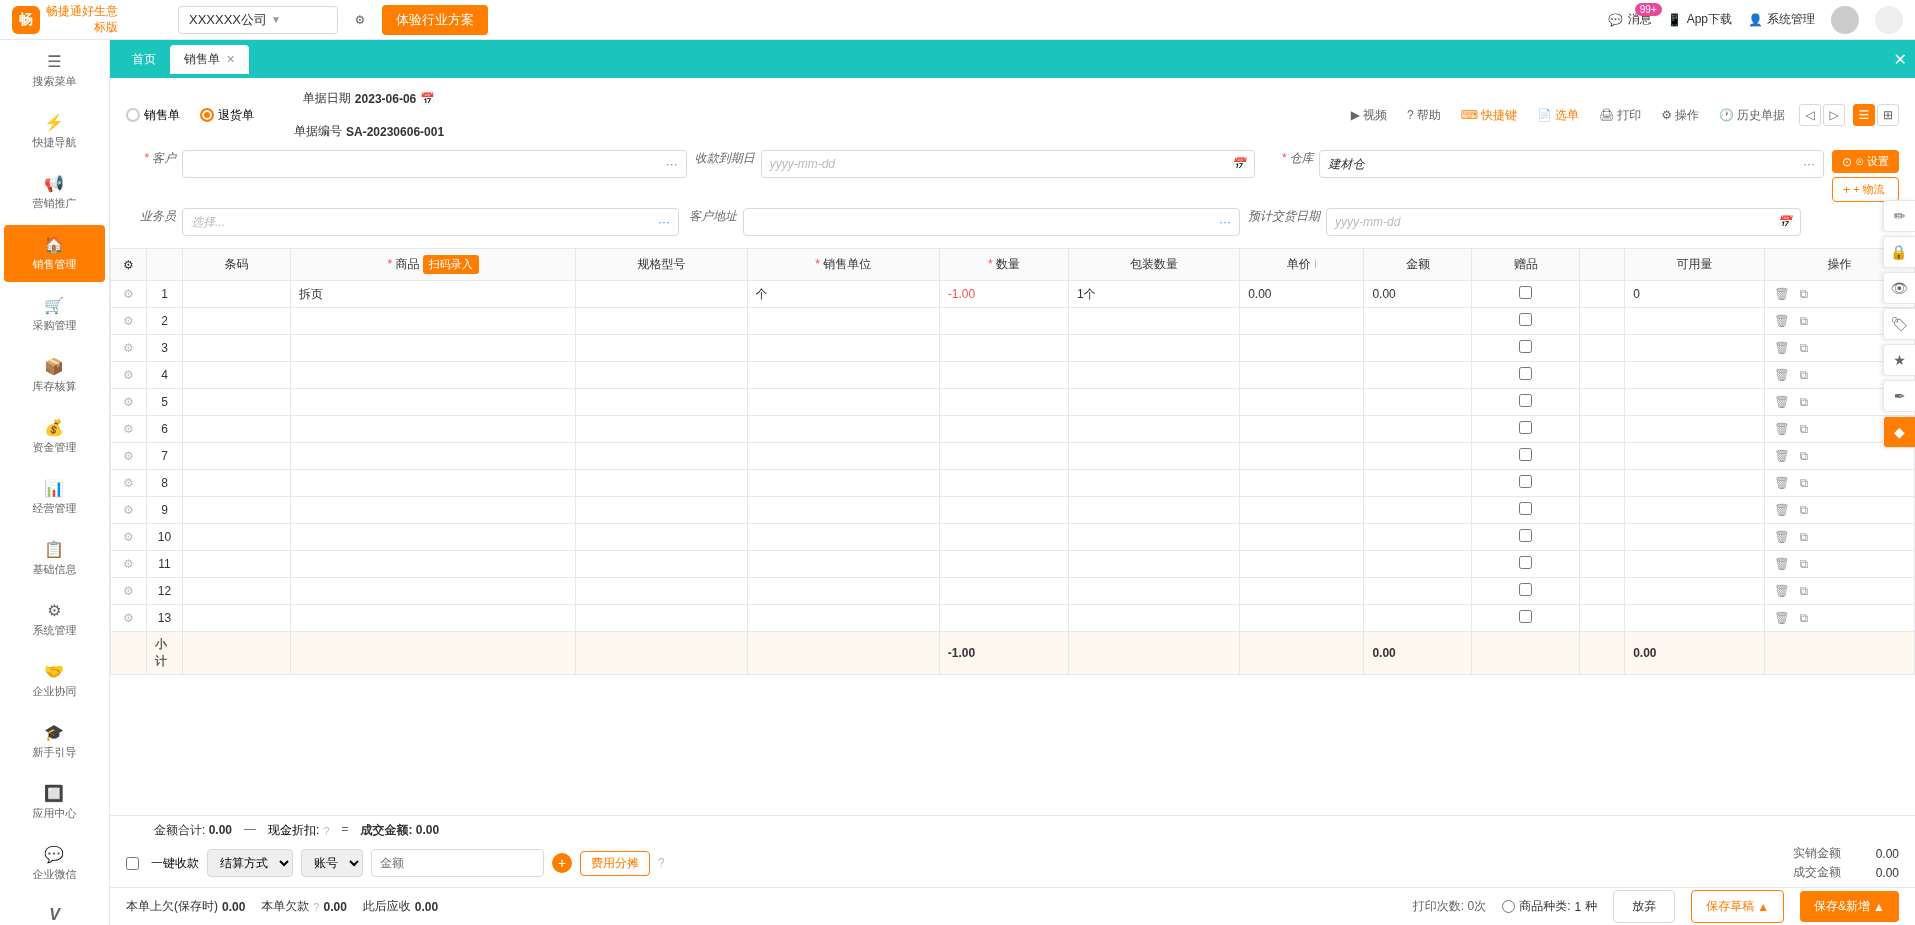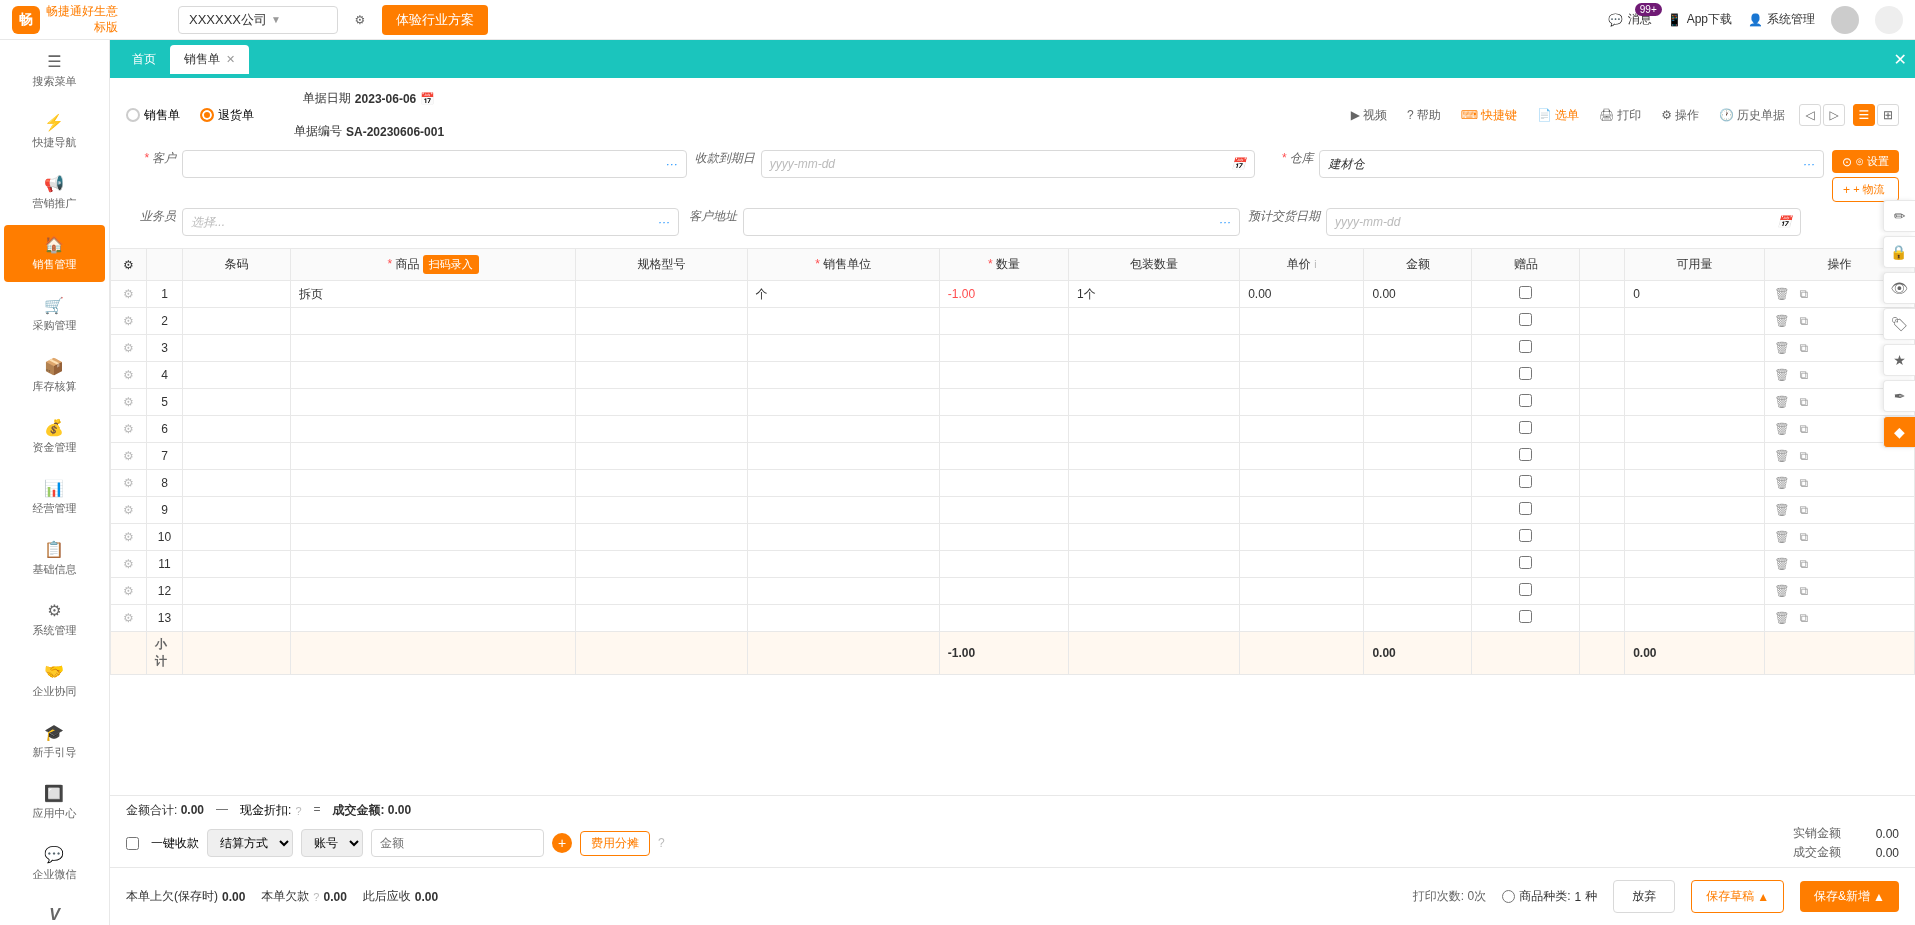--- a/index.html
+++ b/index.html
@@ -10,21 +10,21 @@
     .logo-area { display: flex; align-items: center; gap: 6px; margin-right: 16px; }
     .logo-icon { width: 28px; height: 28px; background: #ff7d00; border-radius: 6px; display: flex; align-items: center; justify-content: center; color: #fff; font-size: 14px; font-weight: bold; }
     .logo-text { color: #ff7d00; font-size: 11px; line-height: 1.3; text-align: right; }
     .company-selector { display: flex; align-items: center; gap: 4px; border: 1px solid #d9d9d9; border-radius: 4px; padding: 4px 10px; cursor: pointer; min-width: 160px; margin-left: 44px; }
     .company-name { color: #333; font-size: 13px; }
     .chevron-icon { color: #999; font-size: 10px; }
     .gear-btn { width: 28px; height: 28px; display: flex; align-items: center; justify-content: center; cursor: pointer; color: #666; margin: 0 8px; }
     .trial-btn { background: #ff7d00; color: #fff; border: none; border-radius: 4px; padding: 6px 14px; cursor: pointer; font-size: 13px; }
     .top-right { margin-left: auto; display: flex; align-items: center; gap: 16px; }
     .top-right-item { display: flex; align-items: center; gap: 4px; cursor: pointer; color: #333; font-size: 12px; position: relative; }
-    .badge { background: #701a75; color: #fff; border-radius: 10px; padding: 1px 5px; font-size: 10px; position: absolute; top: -8px; right: -10px; }
+    .badge { background: #ec4899; color: #fff; border-radius: 10px; padding: 1px 5px; font-size: 10px; position: absolute; top: -8px; right: -10px; }
     .avatar { width: 28px; height: 28px; border-radius: 50%; background: #ccc; }
 
     
     .main-container { display: flex; flex: 1; overflow: hidden; }
 
     
     .sidebar { width: 110px; background: #fff; border-right: 1px solid #e8e8e8; display: flex; flex-direction: column; flex-shrink: 0; }
     .sidebar-item { display: flex; flex-direction: column; align-items: center; padding: 10px 0; cursor: pointer; color: #666; border-radius: 4px; margin: 2px 4px; }
     .sidebar-item.active { background: #ff7d00; color: #fff; border-radius: 4px; }
     .sidebar-item .si-icon { font-size: 16px; margin-bottom: 3px; }
@@ -83,37 +83,37 @@
     .col-num { text-align: center; color: #999; }
     .required-star { color: #ff4d4f; }
     .scan-btn { background: #ff7d00; color: #fff; border: none; border-radius: 3px; padding: 2px 6px; font-size: 11px; cursor: pointer; }
     .col-qty-neg { color: #ff4d4f; }
     .col-ops { display: flex; gap: 4px; }
     .op-icon { width: 18px; height: 18px; display: flex; align-items: center; justify-content: center; cursor: pointer; color: #999; }
     input[type="checkbox"] { cursor: pointer; }
 
     
     .bottom-summary { background: #fff; border-top: 1px solid #e8e8e8; padding: 6px 16px; flex-shrink: 0; }
-    .summary-row1 { display: flex; gap: 12px; margin-bottom: 6px; }
+    .summary-row1 { display: flex; gap: 12px; margin-bottom: 6px; margin-left: 28px; }
     .summary-total { color: #333; }
     .summary-dash { color: #666; }
     .summary-discount { display: flex; align-items: center; gap: 4px; }
     .summary-equals { color: #666; }
     .summary-deal { color: #333; font-weight: bold; }
     .payment-row { display: flex; align-items: center; gap: 8px; }
     .one-click-pay { display: flex; align-items: center; gap: 12px; }
     .pay-method { border: 1px solid #d9d9d9; border-radius: 4px; padding: 4px 8px; height: 28px; min-width: 80px; }
     .account-input { border: 1px solid #d9d9d9; border-radius: 4px; padding: 4px 8px; height: 28px; min-width: 60px; }
     .amount-input { border: 1px solid #d9d9d9; border-radius: 4px; padding: 4px 8px; height: 28px; min-width: 80px; }
     .add-btn { background: #ff7d00; color: #fff; border: none; border-radius: 50%; width: 20px; height: 20px; cursor: pointer; font-size: 14px; display: flex; align-items: center; justify-content: center; }
     .fee-split-btn { border: 1px solid #ff7d00; color: #ff7d00; background: #fff; border-radius: 4px; padding: 3px 10px; cursor: pointer; }
     .help-icon { color: #bbb; cursor: pointer; }
 
     
-    .footer-bar { height: 58px; background: #fff; border-top: 1px solid #e8e8e8; display: flex; align-items: center; padding: 0 16px; flex-shrink: 0; }
+    .footer-bar { height: 38px; background: #fff; border-top: 1px solid #e8e8e8; display: flex; align-items: center; padding: 0 16px; flex-shrink: 0; }
     .footer-stats { display: flex; gap: 16px; color: #333; font-size: 12px; }
     .footer-stat { display: flex; align-items: center; gap: 4px; }
     .print-info { color: #666; font-size: 12px; }
     .product-type { display: flex; align-items: center; gap: 4px; color: #333; font-size: 12px; }
     .right-summary-row { display: flex; align-items: center; justify-content: flex-end; gap: 8px; font-size: 12px; color: #666; }
     .right-summary-val { color: #333; min-width: 50px; text-align: right; }
     .btn-discard { border: 1px solid #d9d9d9; background: #fff; border-radius: 4px; padding: 7px 18px; cursor: pointer; color: #333; }
     .btn-save-draft { border: 1px solid #ff7d00; background: #fff; color: #ff7d00; border-radius: 4px; padding: 7px 14px; cursor: pointer; display: flex; align-items: center; gap: 3px; }
     .btn-save-new { background: #ff7d00; color: #fff; border: none; border-radius: 4px; padding: 7px 14px; cursor: pointer; display: flex; align-items: center; gap: 3px; }
 

